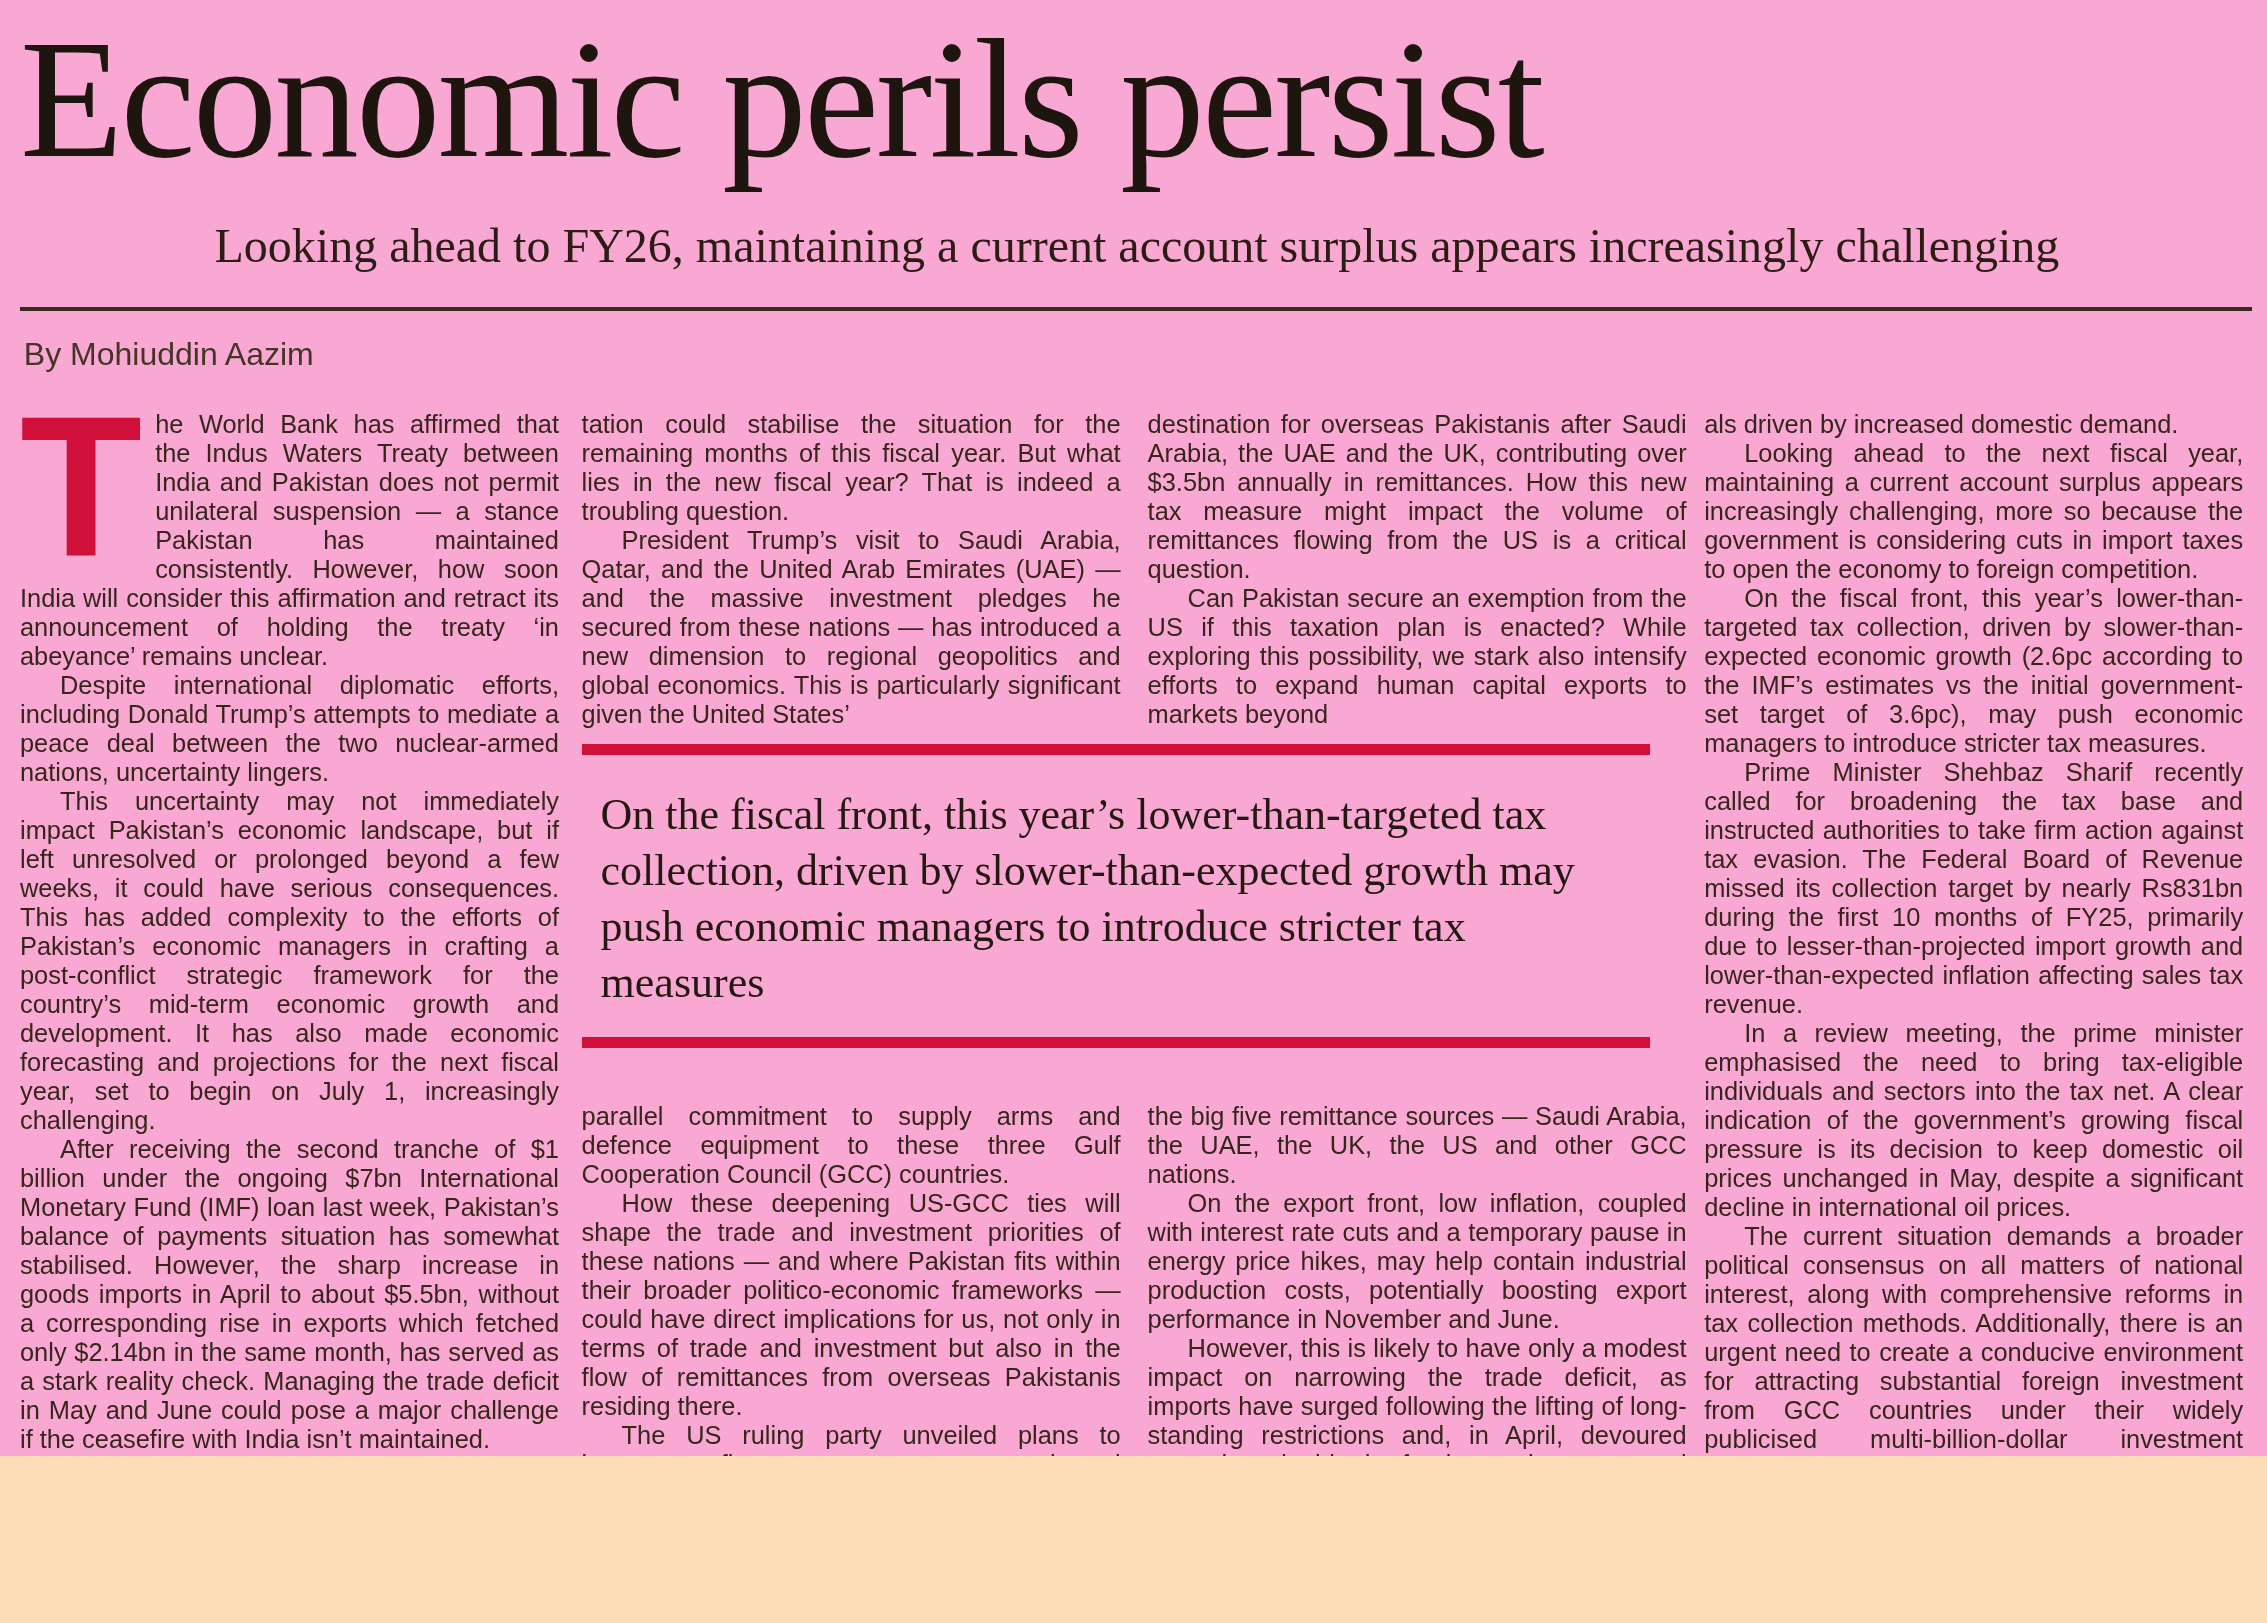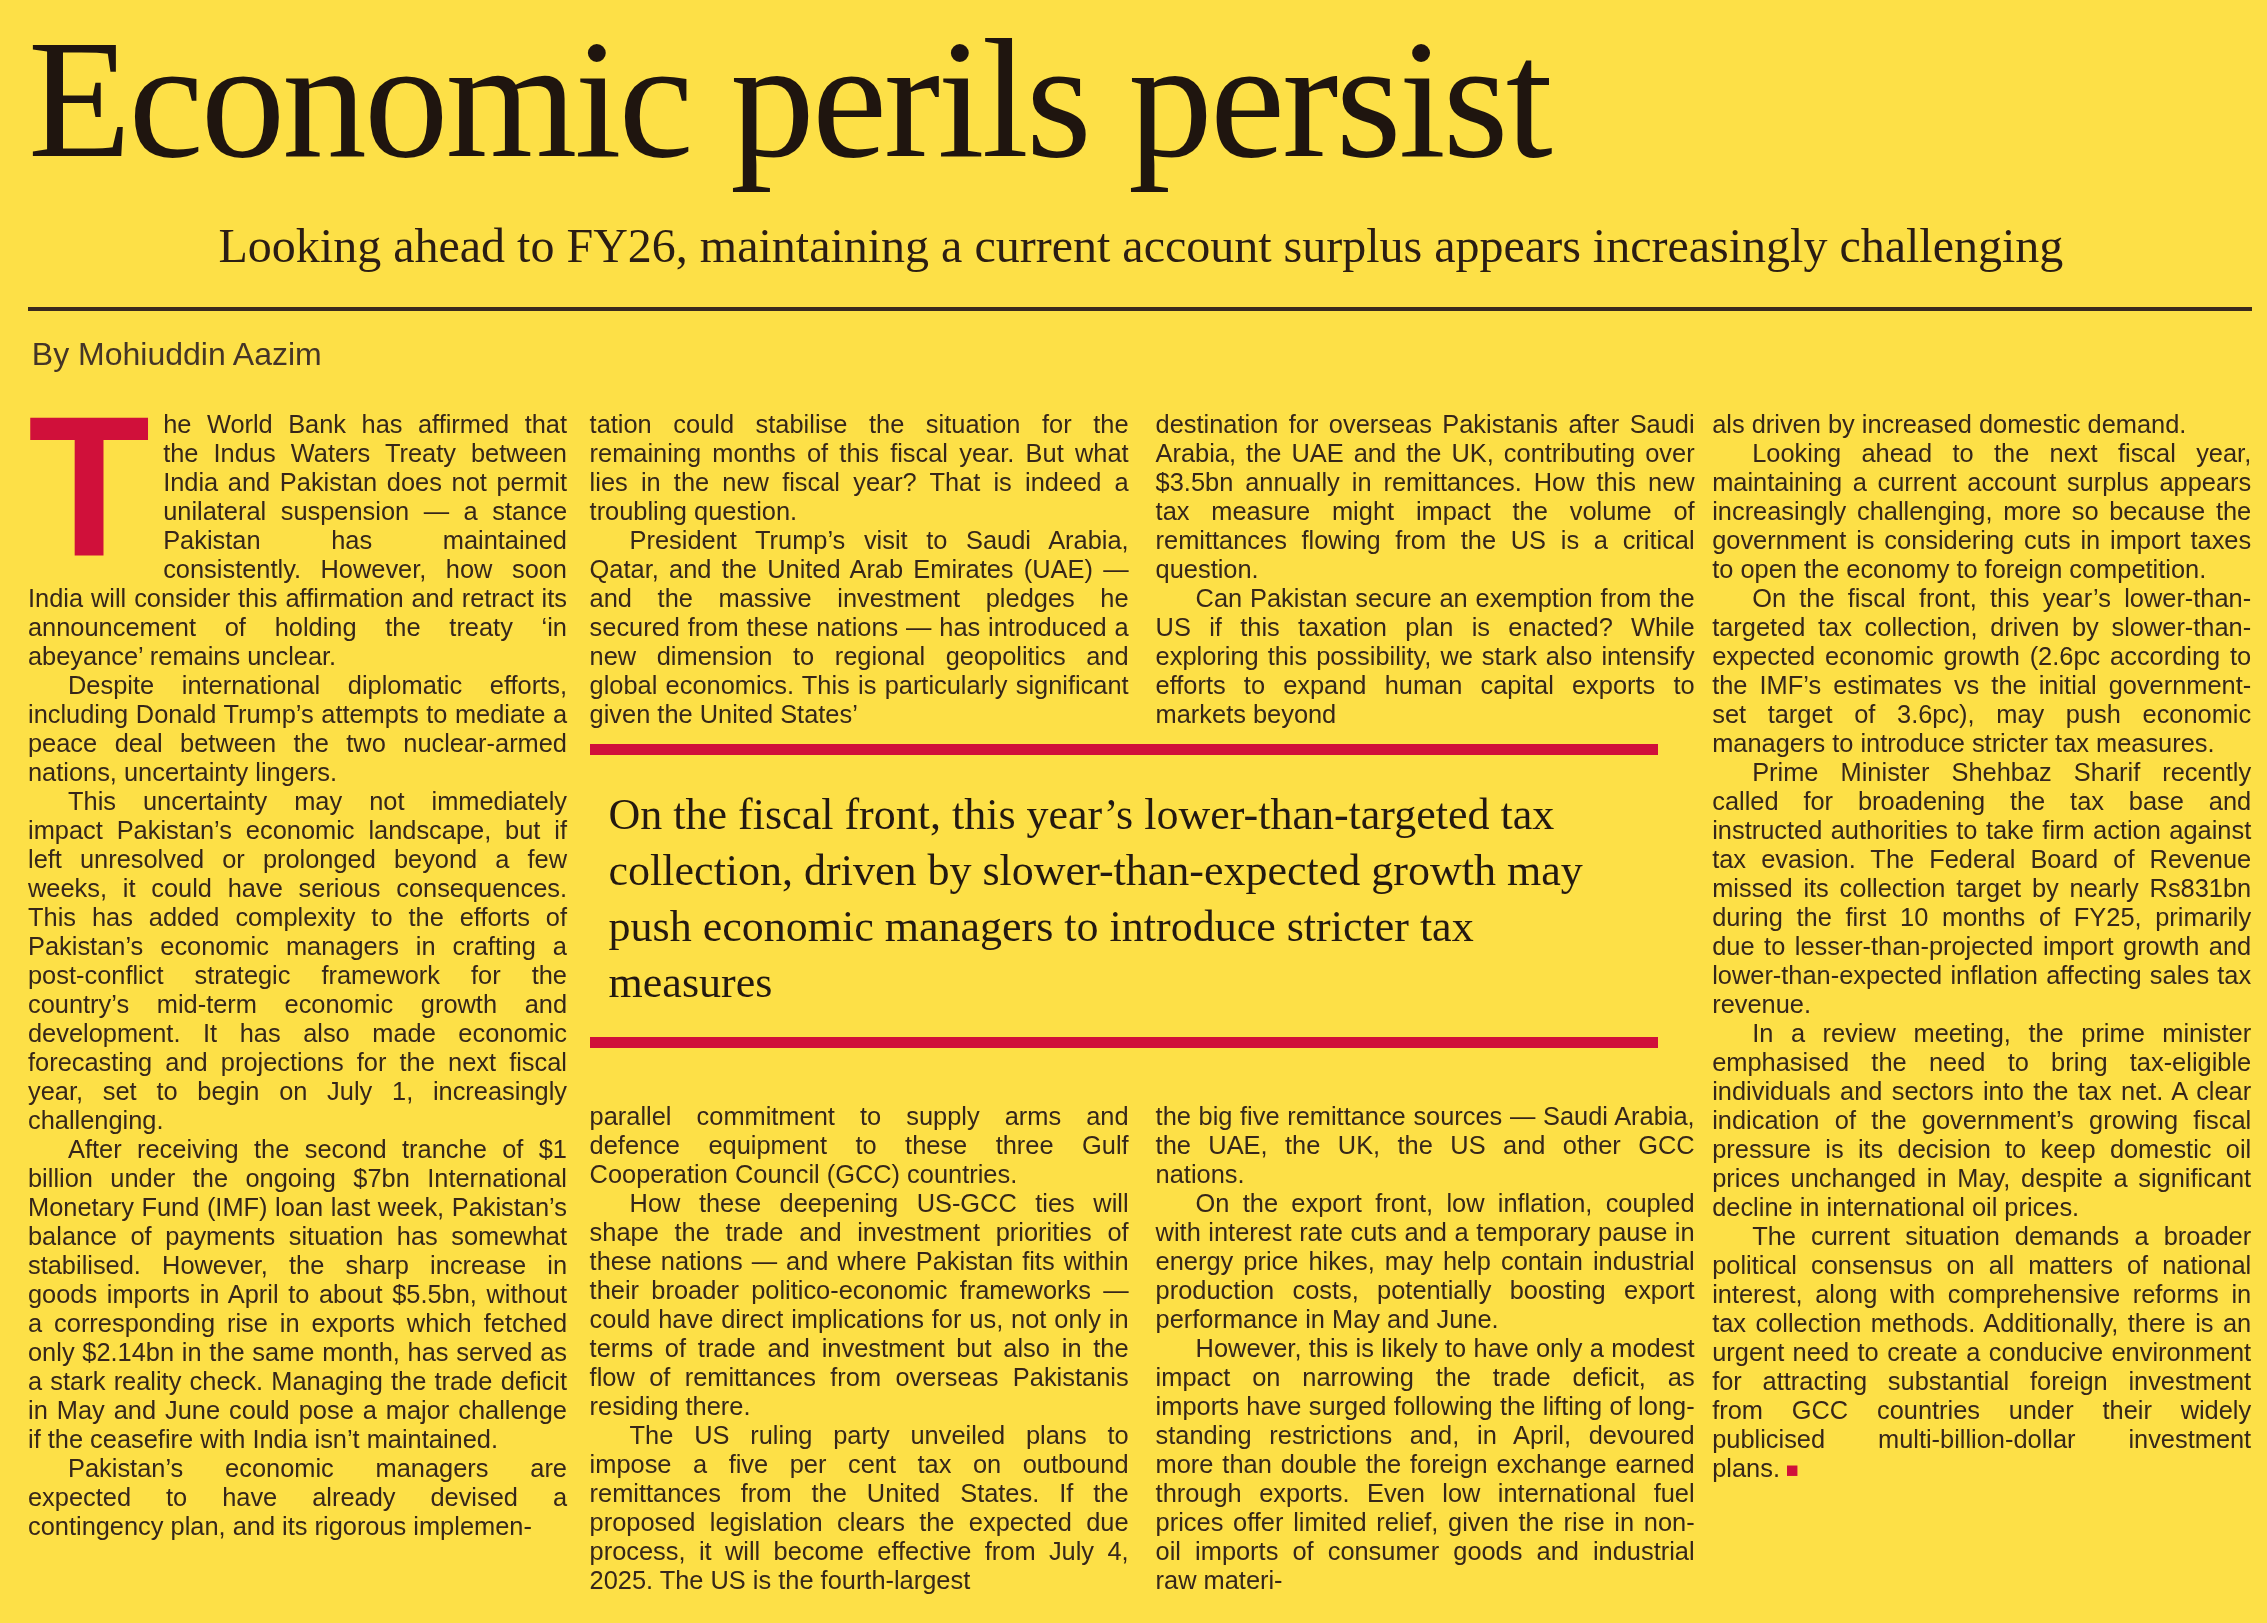--- a/index.html
+++ b/index.html
@@ -1,22 +1,22 @@
 <!DOCTYPE html>
 <html style="font-size:15px"><head>
 <meta charset="utf-8">
 <style>
   html, body { margin:0; padding:0; }
   body { background:#fcdbb6; }
   .page {
     position:relative;
-    width:2267px; height:1623px;
+    width:2267px; height:1456px;
     box-sizing:border-box;
-    padding:0 15px 0 28px;
-    background:#fde047;
+    padding:0 15px 0 20px;
+    background:#f9a8d4;
     color:#36261a;
     font-family:"Liberation Sans", sans-serif;
     overflow:hidden;
   }
   
   .headline {
     margin:15px 0 0 0;
     font-family:"Liberation Serif", serif;
     font-weight:400;
     font-size:169px;
@@ -135,21 +135,21 @@
       </figure>
 
       <div class="midrow bottom">
         <div class="subcol">
           <p>parallel commitment to supply arms and defence equipment to these three Gulf Cooperation Council (GCC) countries.</p>
           <p class="indent">How these deepening US-GCC ties will shape the trade and investment priorities of these nations — and where Pakistan fits within their broader politico-economic frameworks — could have direct implications for us, not only in terms of trade and investment but also in the flow of remittances from overseas Pakistanis residing there.</p>
           <p class="indent">The US ruling party unveiled plans to impose a five per cent tax on outbound remittances from the United States. If the proposed legislation clears the expected due process, it will become effective from July 4, 2025. The US is the fourth-largest</p>
         </div>
         <div class="subcol">
           <p>the big five remittance sources — Saudi Arabia, the UAE, the UK, the US and other GCC nations.</p>
-          <p class="indent">On the export front, low inflation, coupled with interest rate cuts and a temporary pause in energy price hikes, may help contain industrial production costs, potentially boosting export performance in May and June.</p>
+          <p class="indent">On the export front, low inflation, coupled with interest rate cuts and a temporary pause in energy price hikes, may help contain industrial production costs, potentially boosting export performance in November and June.</p>
           <p class="indent">However, this is likely to have only a modest impact on narrowing the trade deficit, as imports have surged following the lifting of long-standing restrictions and, in April, devoured more than double the foreign exchange earned through exports. Even low international fuel prices offer limited relief, given the rise in non-oil imports of consumer goods and industrial raw materi-</p>
         </div>
       </div>
     </section>
 
     <section class="col">
       <p>als driven by increased domestic demand.</p>
       <p class="indent">Looking ahead to the next fiscal year, maintaining a current account surplus appears increasingly challenging, more so because the government is considering cuts in import taxes to open the economy to foreign competition.</p>
       <p class="indent">On the fiscal front, this year’s lower-than-targeted tax collection, driven by slower-than-expected economic growth (2.6pc according to the IMF’s estimates vs the initial government-set target of 3.6pc), may push economic managers to introduce stricter tax measures.</p>
       <p class="indent">Prime Minister Shehbaz Sharif recently called for broadening the tax base and instructed authorities to take firm action against tax evasion. The Federal Board of Revenue missed its collection target by nearly Rs831bn during the first 10 months of FY25, primarily due to lesser-than-projected import growth and lower-than-expected inflation affecting sales tax revenue.</p>

